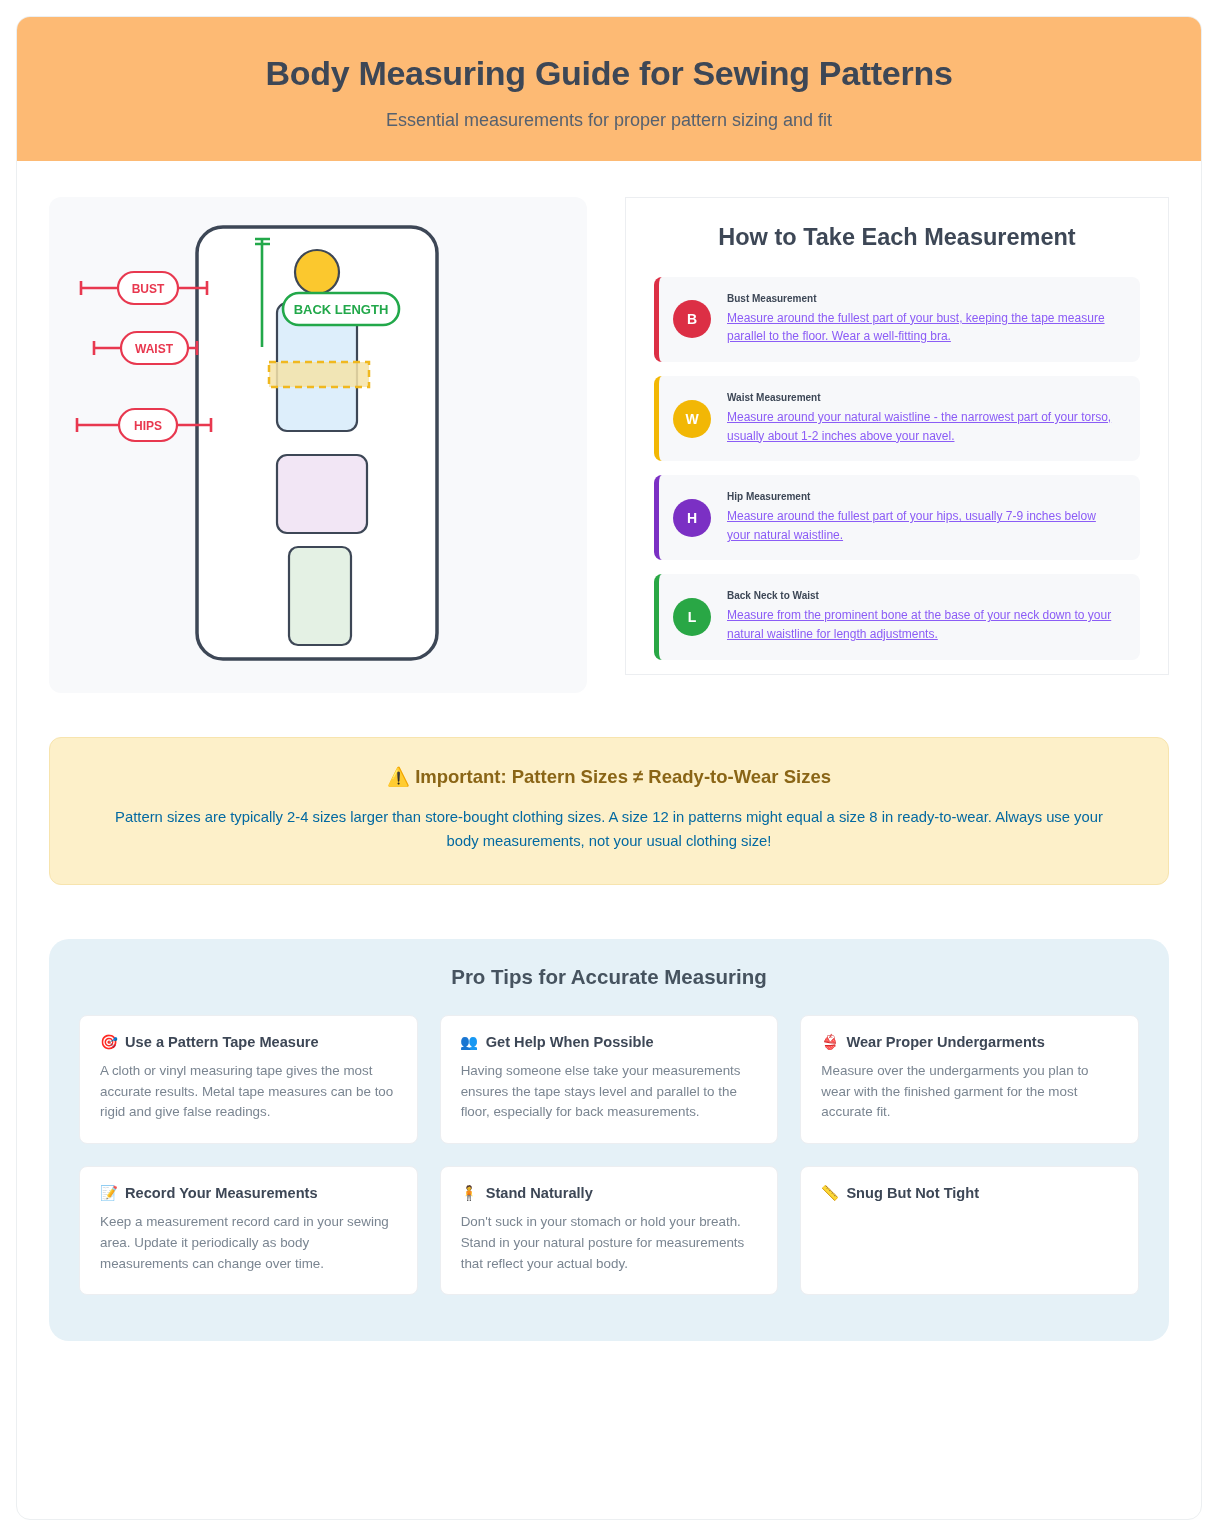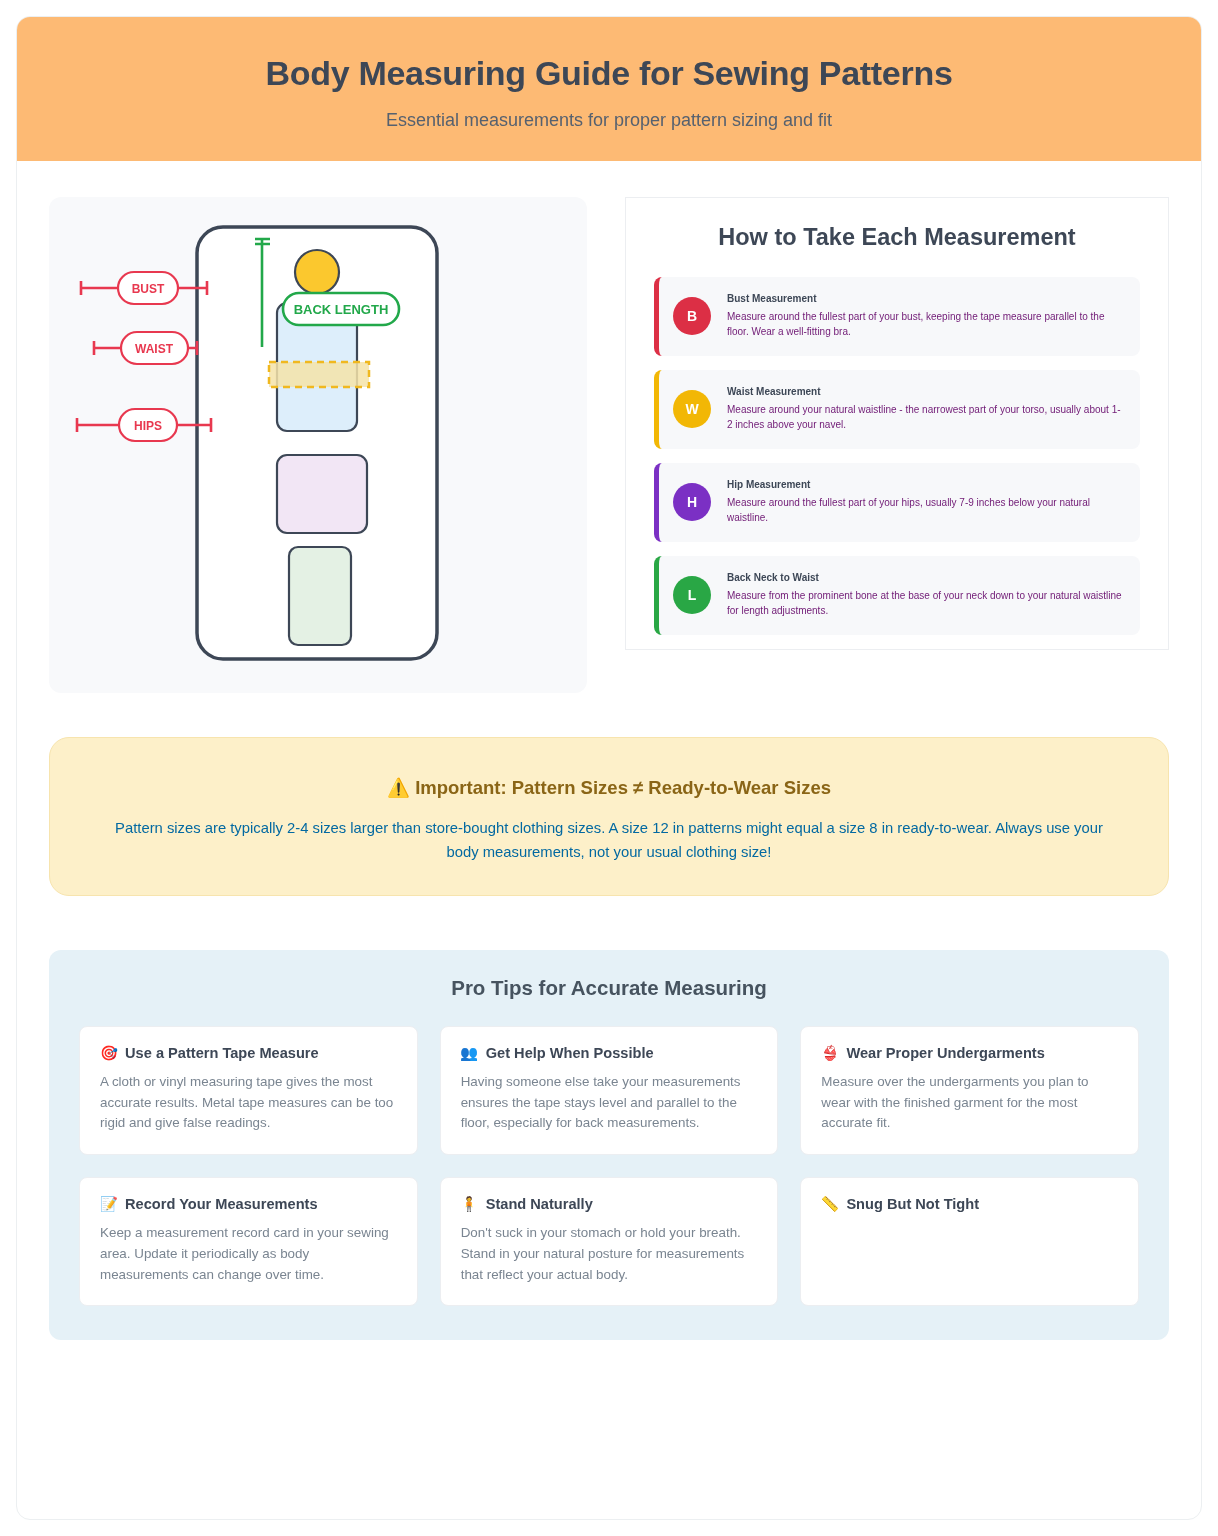--- a/index.html
+++ b/index.html
@@ -98,54 +98,55 @@
     justify-content: center;
   }
   .m-text { flex: 1; }
   .m-title {
     font-size: 10px;
     font-weight: bold;
     color: #3d4756;
     margin-bottom: 5px;
   }
   .m-desc {
-    font-size: 10px;
+    font-size: 12px;
     line-height: 1.55;
-    color: #701a75;
+    color: #8b5cf6;
+    text-decoration: underline;
   }
 
   
   .warn-wrap { padding: 44px 32px 0 32px; }
   .warn {
     background: #fdf0c9;
     border: 1px solid #f7e4ae;
-    border-radius: 20px;
-    padding: 39px 40px 30px;
+    border-radius: 12px;
+    padding: 28px 40px 30px;
     text-align: center;
   }
   .warn-title {
     font-size: 18.5px;
     font-weight: bold;
     color: #8a6516;
     margin-bottom: 18px;
   }
   .warn-body {
     font-size: 14.8px;
     line-height: 1.62;
     color: #0369a1;
     max-width: 1020px;
     margin: 0 auto;
   }
 
   
   .tips-wrap { padding: 54px 32px 40px 32px; }
   .tips {
     background: #e5f1f7;
-    border-radius: 12px;
-    padding: 26px 30px 34px;
+    border-radius: 20px;
+    padding: 26px 30px 46px;
   }
   .tips h2 {
     text-align: center;
     font-size: 20.5px;
     font-weight: bold;
     color: #46535f;
     margin-bottom: 26px;
   }
   .tips-grid {
     display: grid;

